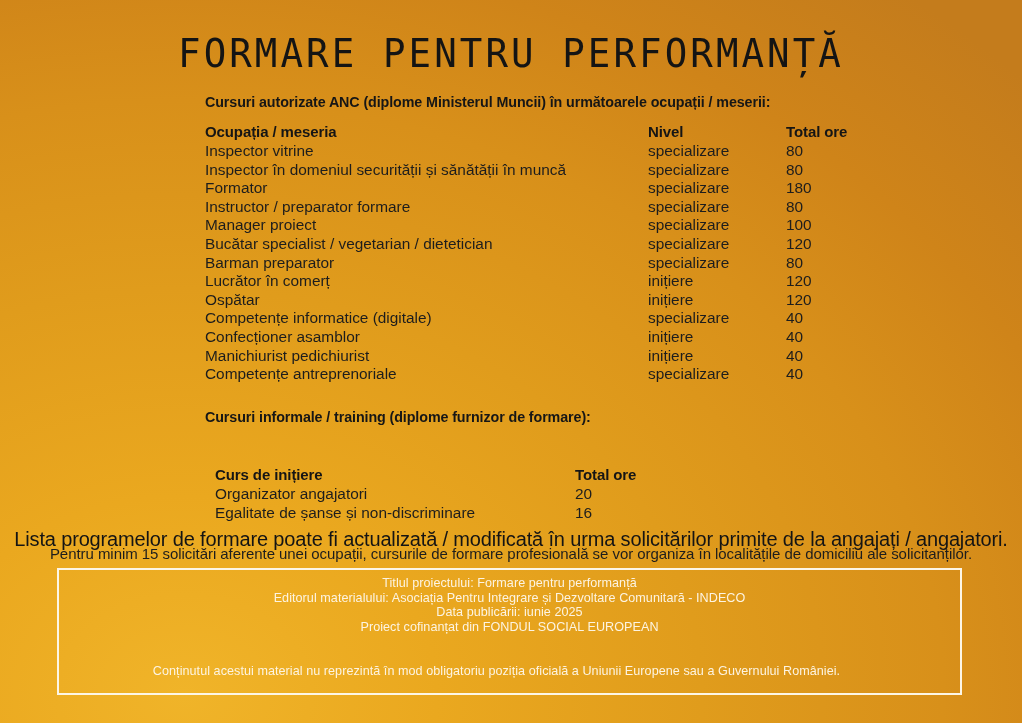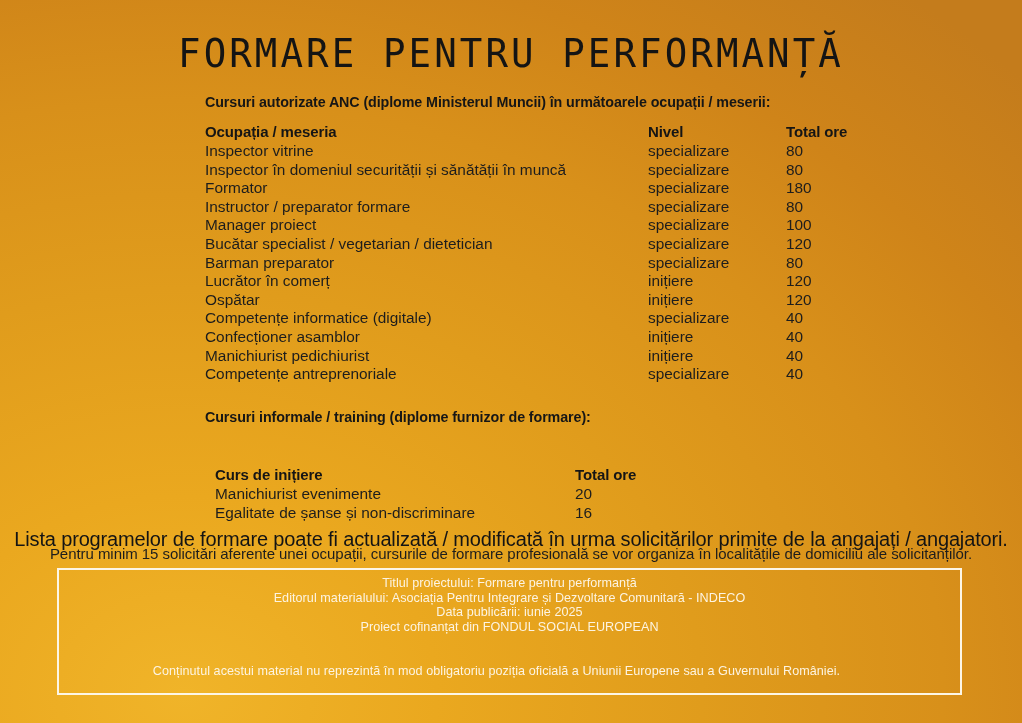--- a/index.html
+++ b/index.html
@@ -253,21 +253,21 @@
   </div>
 
   <div id="section2-heading">Cursuri informale / training (diplome furnizor de formare):</div>
 
   <div class="table" id="table2">
     <div class="trow header-row">
       <div class="cell c0">Curs de inițiere</div>
       <div class="cell c1">Total ore</div>
     </div>
     <div class="trow">
-      <div class="cell c0">Manichiurist evenimente</div>
+      <div class="cell c0">Organizator angajatori</div>
       <div class="cell c1">20</div>
     </div>
     <div class="trow">
       <div class="cell c0">Egalitate de șanse și non-discriminare</div>
       <div class="cell c1">16</div>
     </div>
   </div>
 
   <div id="note-bold">Lista programelor de formare poate fi actualizată / modificată în urma solicitărilor primite de la angajați / angajatori.</div>
   <div id="note-small">Pentru minim 15 solicitări aferente unei ocupații, cursurile de formare profesională se vor organiza în localitățile de domiciliu ale solicitanților.</div>

